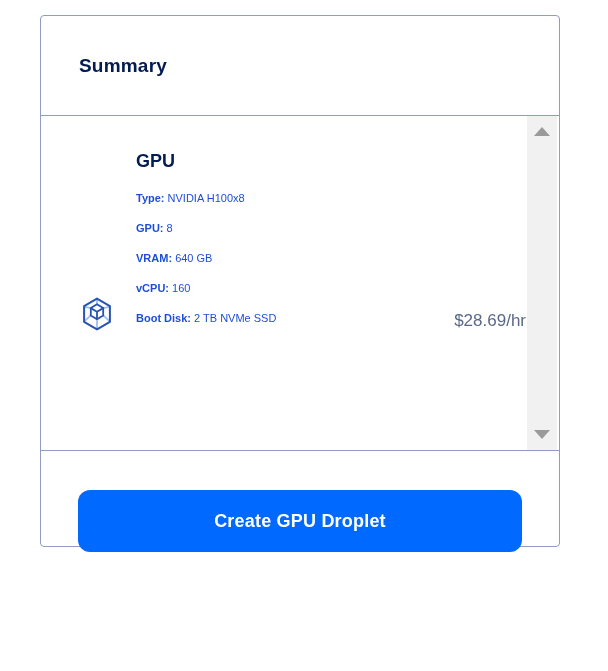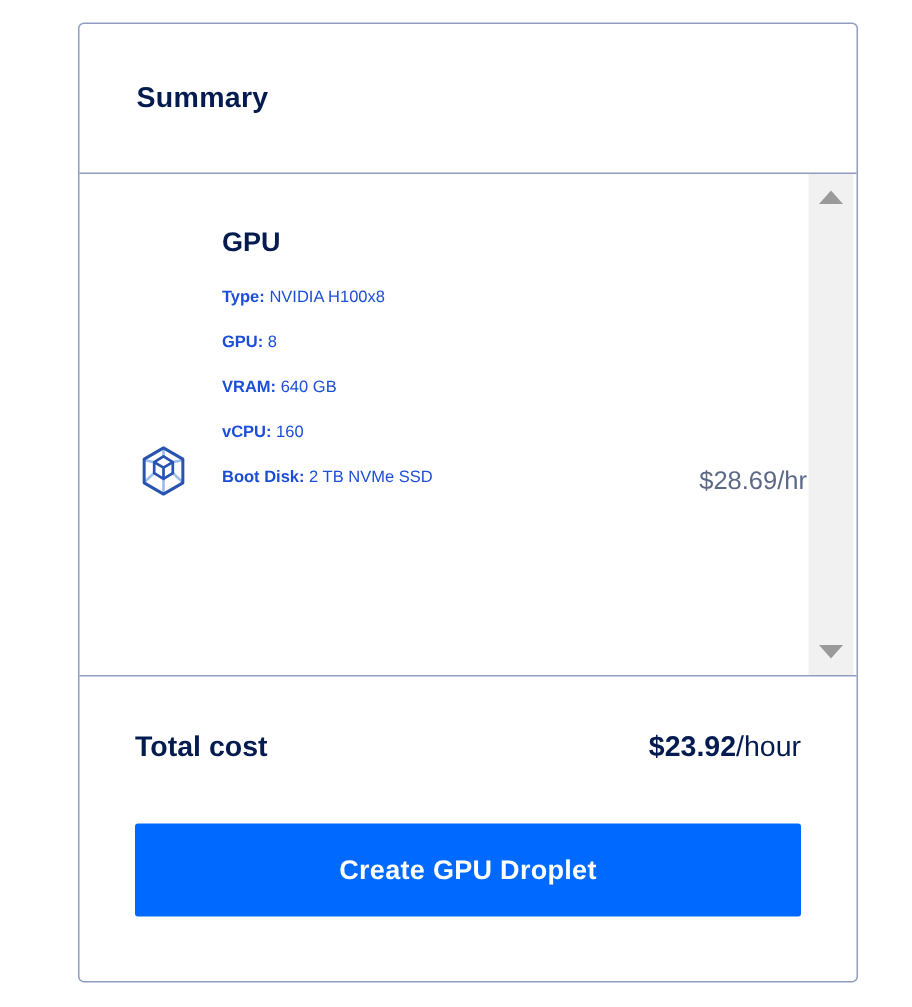--- a/index.html
+++ b/index.html
@@ -12,28 +12,27 @@
     width: 608px;
     height: 671px;
     position: relative;
     overflow: hidden;
   }
   .summary-card {
     position: absolute;
     left: 40px;
     top: 15px;
     width: 520px;
-    height: 640px;
+    height: 532px;
     box-sizing: border-box;
     background: #ffffff;
     border: 1px solid #8e9dc0;
     border-radius: 4px;
     display: flex;
     flex-direction: column;
-    margin-left: 12px;
   }
   .card-header {
     height: 100px;
     box-sizing: border-box;
     flex: 0 0 auto;
     display: flex;
     align-items: center;
     padding-left: 38px;
     border-bottom: 1px solid #8e9dc0;
   }
@@ -143,21 +142,21 @@
     white-space: nowrap;
   }
   .total-amount { font-weight: bold; }
   .cta-button {
     display: block;
     width: 100%;
     height: 62px;
     margin-top: 39px;
     background: #0069ff;
     border: none;
-    border-radius: 2px;
+    border-radius: 12px;
     color: #ffffff;
     font-family: "Liberation Sans", sans-serif;
     font-size: 18px;
     font-weight: bold;
     letter-spacing: 0.2px;
     cursor: pointer;
   }
 </style>
 </head>
 <body>
@@ -213,20 +212,16 @@
       <div class="scroll-btn">
         <div class="tri-up"></div>
       </div>
       <div class="scroll-btn">
         <div class="tri-down"></div>
       </div>
     </div>
   </div>
 
   <div class="bottom-section">
-    <div class="total-row">
-      <span class="total-label">Total cost</span>
-      <span class="total-price"><span class="total-amount">$23.92</span><span>/hour</span></span>
-    </div>
     <button class="cta-button">Create GPU Droplet</button>
   </div>
 
 </div>
 
 </body></html>

